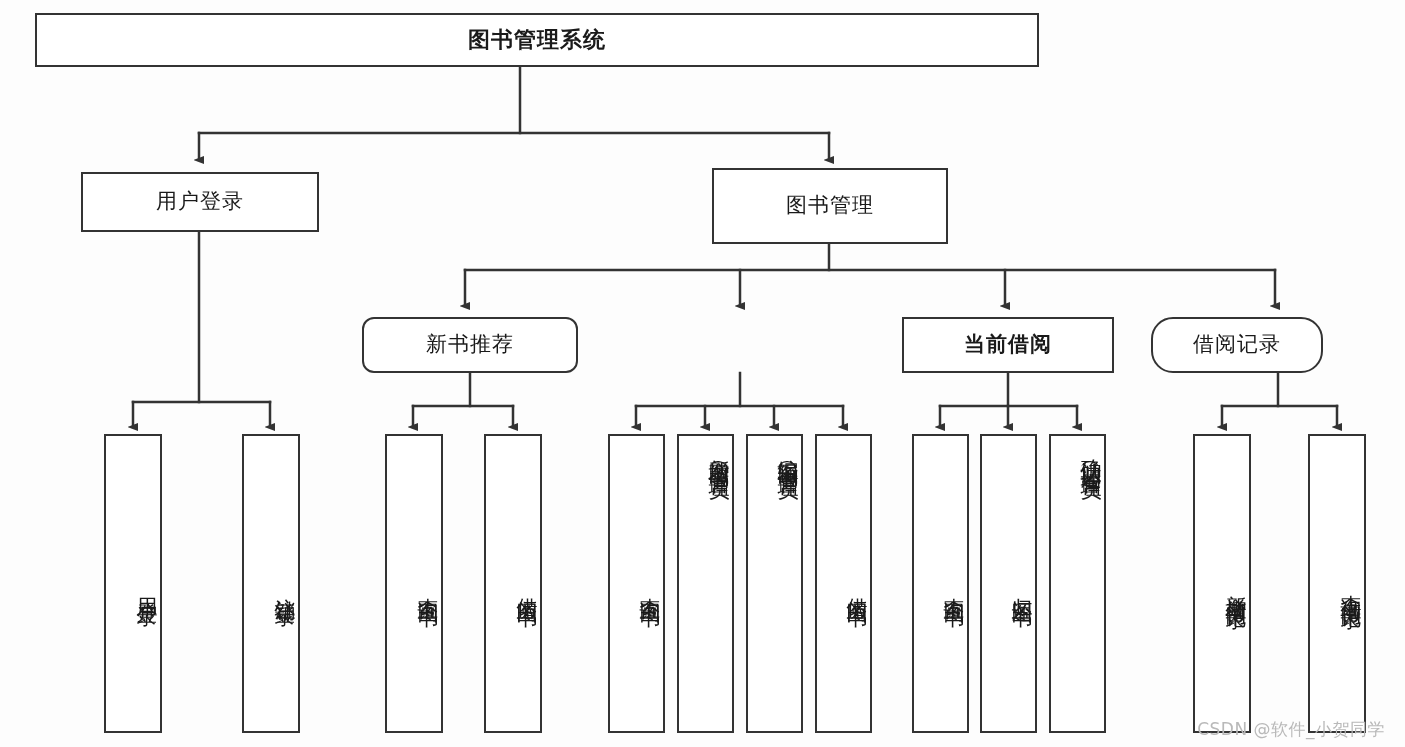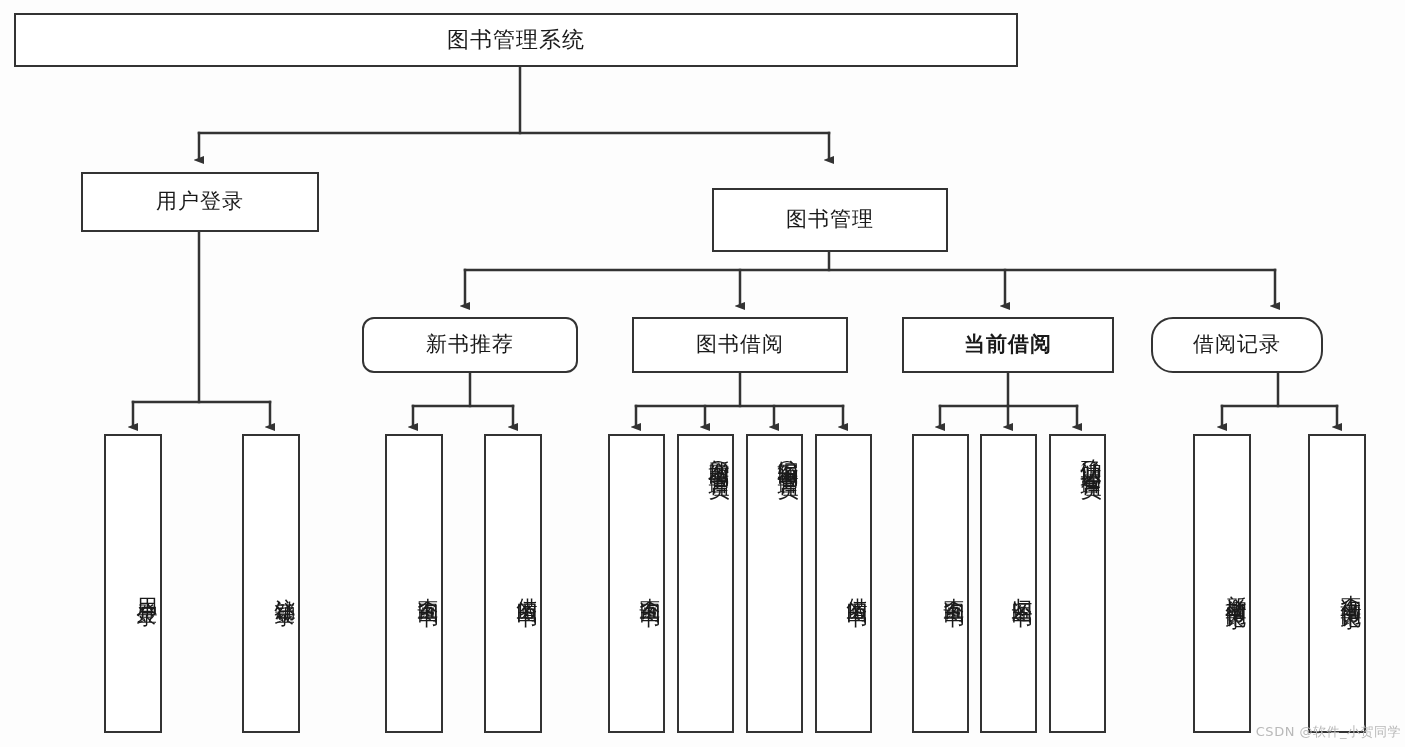--- a/index.html
+++ b/index.html
@@ -54,23 +54,23 @@
     align-items: flex-start;
     justify-content: center;
     padding-top: 6px;
     overflow: hidden;
   }
   .node-v.v-start {
     justify-content: flex-start;
   }
   .watermark {
     position: absolute;
-    right: 4px;
+    right: 20px;
     bottom: 6px;
-    font-size: 13px;
+    font-size: 17px;
     color: #b9b9b9;
     letter-spacing: 0.5px;
     white-space: nowrap;
   }
 </style>
 </head>
 <body>
 
 <div id="diagram-root">
 
@@ -117,27 +117,26 @@
       <path d="M1008,406 L1008,427" marker-end="url(#arrow)"></path>
       <path d="M1077,406 L1077,427" marker-end="url(#arrow)"></path>
 
       <path d="M1278,373 L1278,406"></path>
       <path d="M1222,406 L1337,406"></path>
       <path d="M1222,406 L1222,427" marker-end="url(#arrow)"></path>
       <path d="M1337,406 L1337,427" marker-end="url(#arrow)"></path>
     </g>
   </svg>
 
-  <div class="node node-h node-root" style="left:14px; top:13px; width:1004px; height:54px;">图书管理系统</div>
+  <div class="node node-h node-root" style="left:35px; top:13px; width:1004px; height:54px;font-weight:bold;">图书管理系统</div>
 
   <div class="node node-h" style="left:81px; top:172px; width:238px; height:60px;">用户登录</div>
-  <div class="node node-h" style="left:712px; top:188px; width:236px; height:64px;">图书管理</div>
+  <div class="node node-h" style="left:712px; top:168px; width:236px; height:76px;">图书管理</div>
 
   <div class="node node-h" style="left:362px; top:317px; width:216px; height:56px;border-radius:12px;">新书推荐</div>
-  <div class="node node-h" style="left:632px; top:317px; width:216px; height:56px;">图书借阅</div>
   <div class="node node-h" style="left:902px; top:317px; width:212px; height:56px;font-weight:bold;">当前借阅</div>
   <div class="node node-h" style="left:1151px; top:317px; width:172px; height:56px;border-radius:22px;">借阅记录</div>
 
   <div class="node node-v" style="left:104px; top:434px; width:58px; height:299px;">用户登录</div>
   <div class="node node-v" style="left:242px; top:434px; width:58px; height:299px;">注销登录</div>
 
   <div class="node node-v" style="left:385px; top:434px; width:58px; height:299px;">查询图书</div>
   <div class="node node-v" style="left:484px; top:434px; width:58px; height:299px;">借阅图书</div>
 
   <div class="node node-v" style="left:608px; top:434px; width:57px; height:299px;">查询图书</div>

